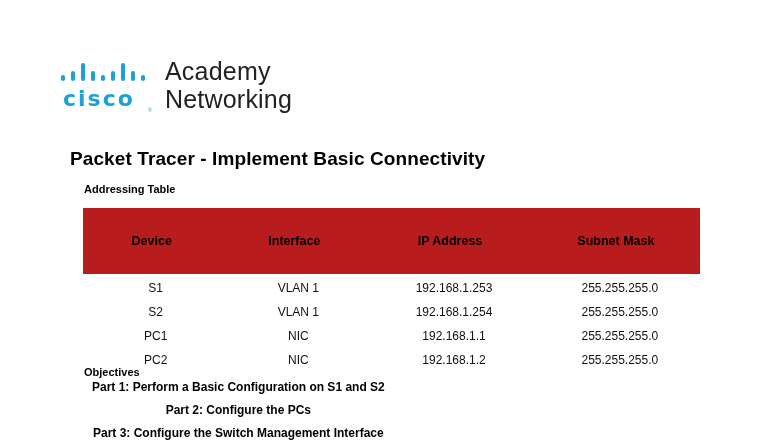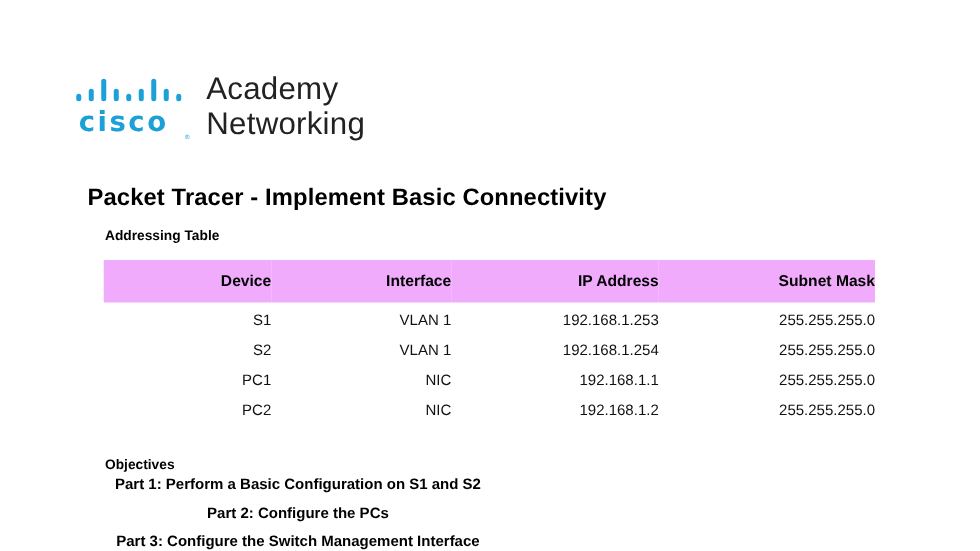--- a/index.html
+++ b/index.html
@@ -83,31 +83,31 @@
     .obj-heading { top: 366px; }
     .addr-table {
       position: absolute;
       left: 83px;
       top: 208px;
       width: 617px;
       border-collapse: collapse;
       font-size: 12px;
     }
     .addr-table th {
-      background: #f0abfc;
+      background: #b91c1c;
       font-weight: bold;
       height: 34px;
-      padding: 0;
-      text-align: right;
+      padding: 16px;
+      text-align: center;
       font-size: 12.5px;
     }
     .addr-table td {
       height: 24px;
       padding: 0 0 0 8px;
-      text-align: right;
+      text-align: center;
       color: #111;
       font-size: 12px;
     }
     .addr-table tr.first td { padding-top: 2px; }
     .col-device { width: 134px; }
     .col-iface { width: 144px; margin-top: 36px; }
     .col-ip { width: 166px; }
     .col-mask { width: 173px; }
     .objectives {
       position: absolute;

